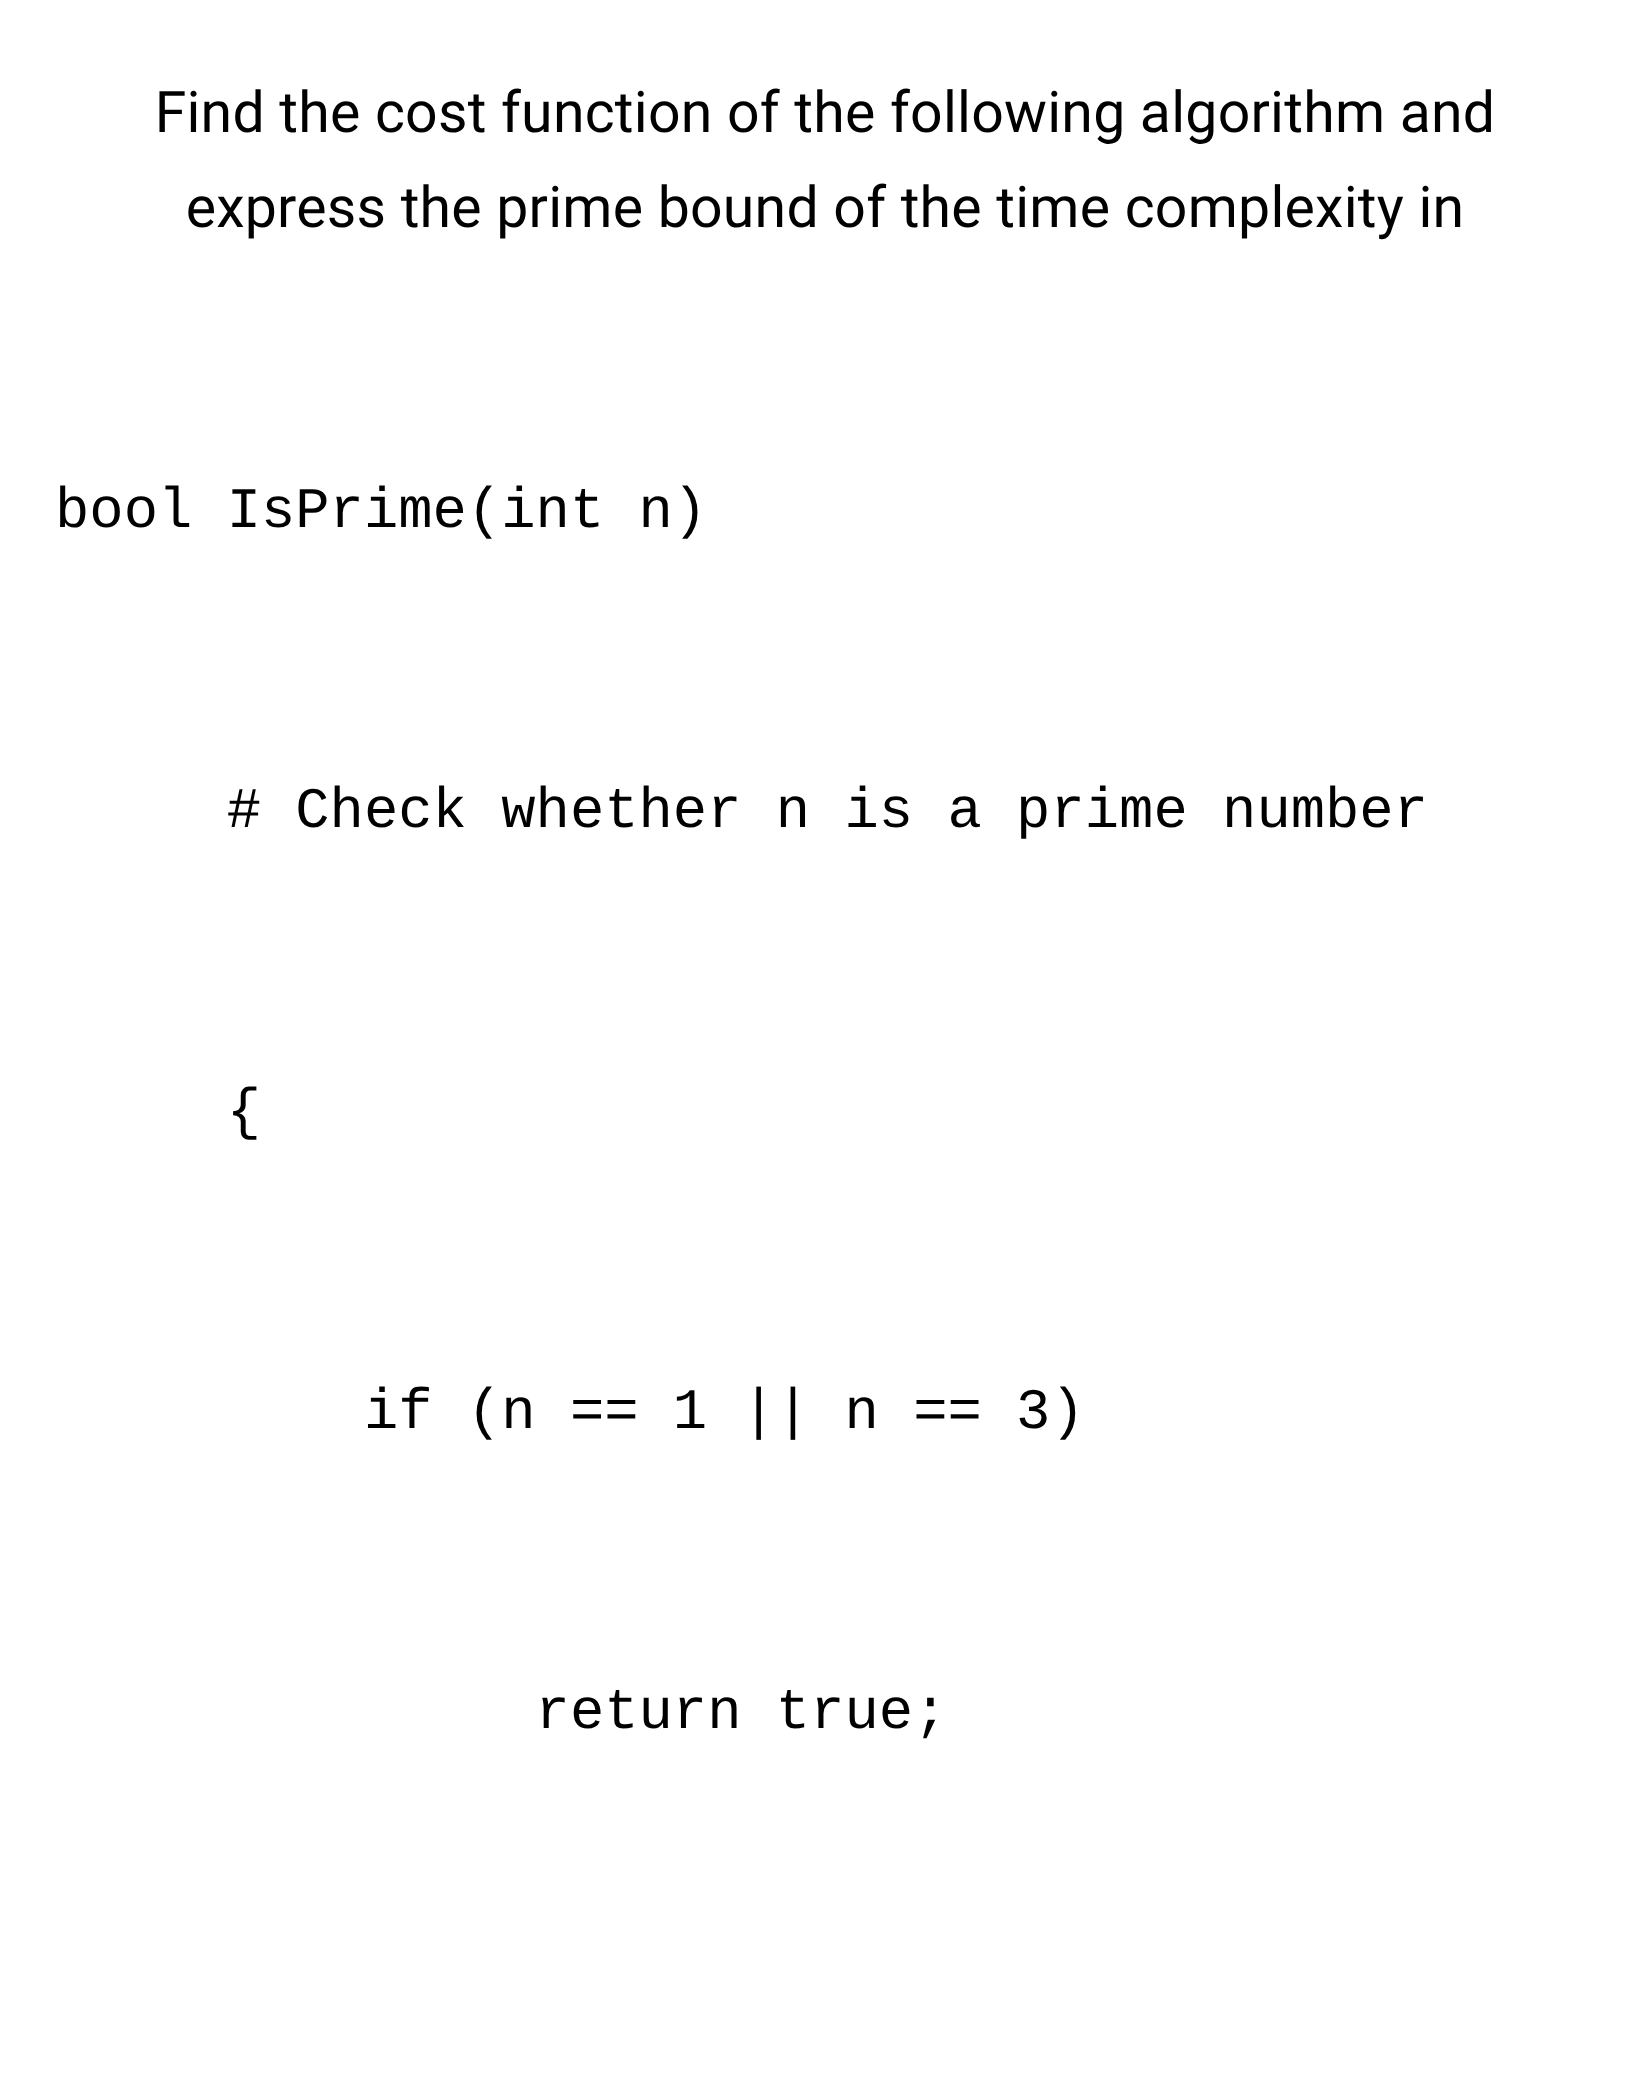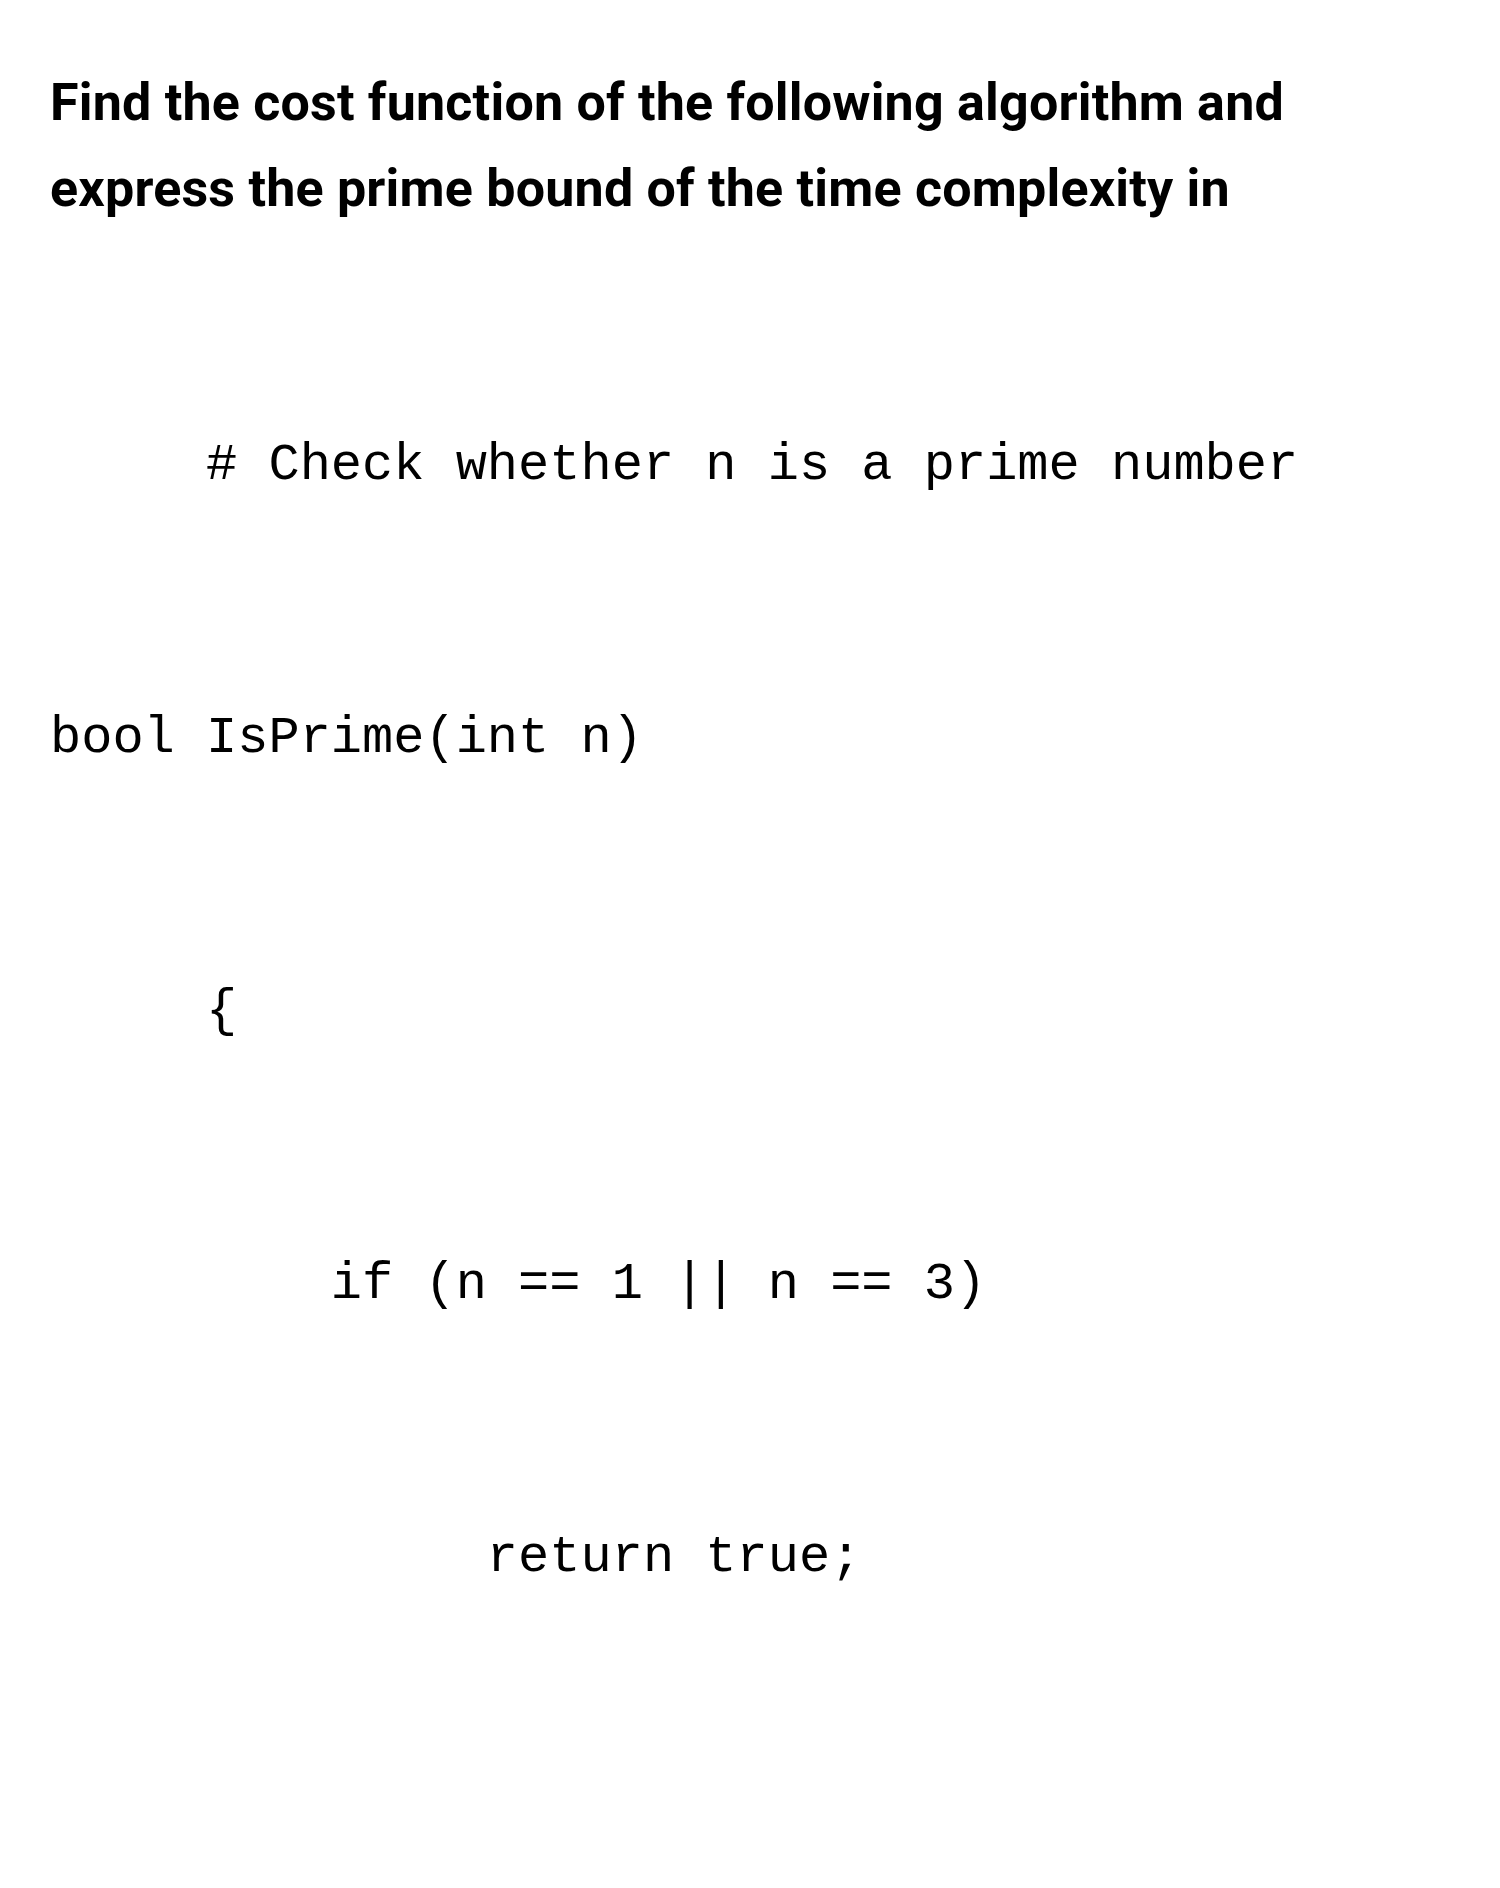--- a/index.html
+++ b/index.html
@@ -12,23 +12,24 @@
     color: #000000;
   }
   .page {
     padding: 60px 50px 50px 50px;
     width: 1500px;
     box-sizing: border-box;
   }
   .question {
     font-size: 52px;
     line-height: 1.65;
-    font-weight: 700;
+    font-weight: 400;
     letter-spacing: 0.2px;
     margin-bottom: 6px;
+    text-align: center;
   }
   .code {
     font-family: "Courier New", Courier, monospace;
     font-size: 52px;
     line-height: 1.75;
     white-space: pre;
     font-weight: 400;
   }
   .code-line {
     display: block;
@@ -36,22 +37,22 @@
 </style>
 </head>
 <body>
 
 <div class="page">
   <div class="question">
     <span>Find the cost function of the following algorithm and</span><br>
     <span>express the prime bound of the time complexity in</span><br>
   </div>
   <div class="code">
+    <span class="code-line">bool IsPrime(int n)</span>
     <span class="code-line">     # Check whether n is a prime number</span>
-    <span class="code-line">bool IsPrime(int n)</span>
     <span class="code-line">     {</span>
     <span class="code-line">         if (n == 1 || n == 3)</span>
     <span class="code-line">              return true;</span>
     
     
     
     
     
     
     

